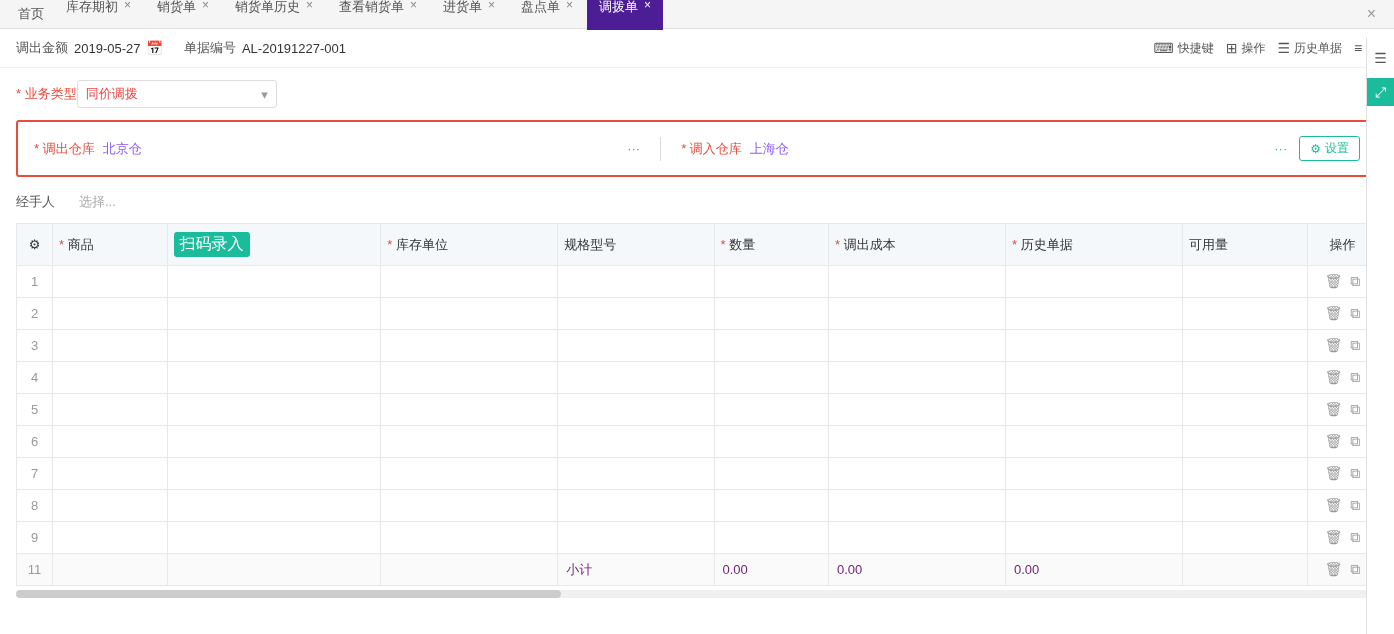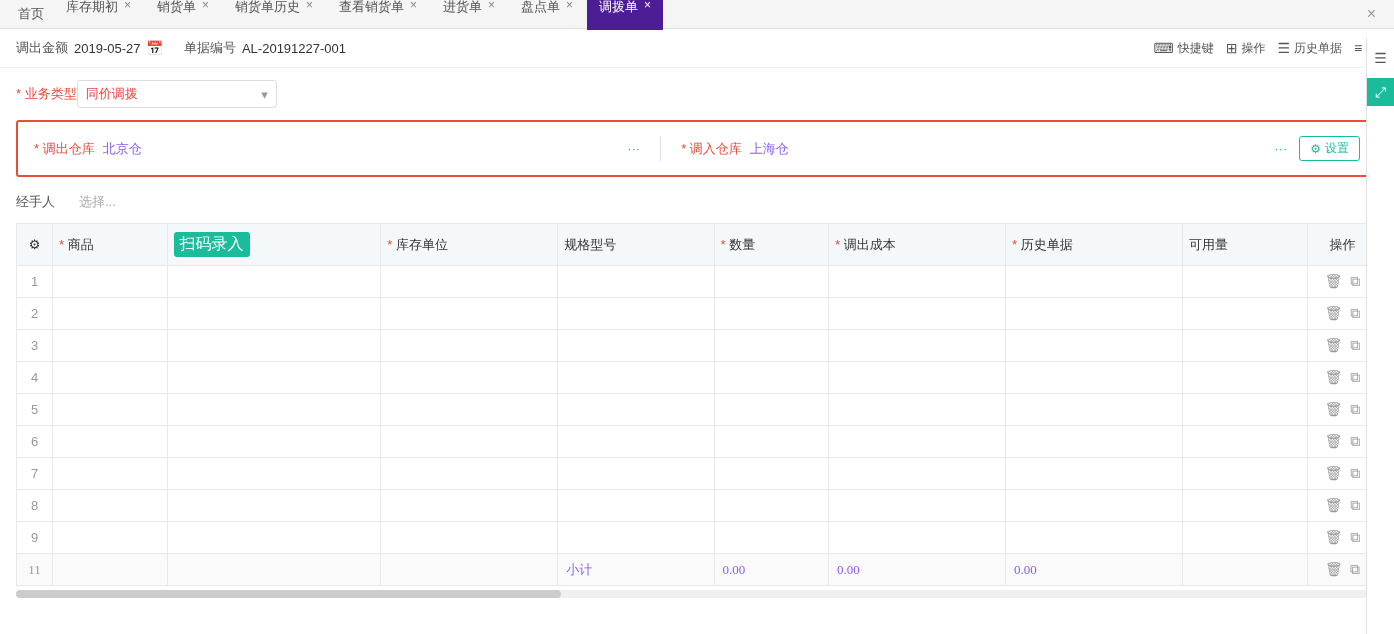--- a/index.html
+++ b/index.html
@@ -98,32 +98,32 @@
     thead tr { background: #f5f8fa; }
     thead th {
       padding: 8px 6px; text-align: left; border: 1px solid #e8e8e8;
       font-weight: normal; color: #333; white-space: nowrap;
     }
     thead th.required::before { content: '* '; color: #e74c3c; }
     tbody tr td {
       border: 1px solid #e8e8e8; padding: 6px 6px; height: 32px;
       color: #333;
     }
-    tbody tr.subtotal-row { background: #fafafa; font-family: Liberation Serif, serif; }
+    tbody tr.subtotal-row { background: #fafafa; }
     .row-num { color: #999; text-align: center; width: 30px; }
     .gear-col { width: 36px; text-align: center; }
     .scan-btn {
       background: #1abc9c; color: #fff; border: none; border-radius: 3px;
       padding: 2px 6px; font-size: 16px; cursor: pointer;
     }
     .ops-col { text-align: center; width: 70px; }
     .op-icon {
       cursor: pointer; color: #999; font-size: 14px; padding: 0 2px;
     }
-    .subtotal-val { color: #8b5cf6; text-align: left; padding-left: 8px; }
+    .subtotal-val { color: #701a75; text-align: left; padding-left: 8px; }
 
     
     .right-panel {
       position: fixed; right: 0; top: 38px; bottom: 0; width: 28px;
       display: flex; flex-direction: column; align-items: center;
       border-left: 1px solid #e0e0e0; background: #fff; z-index: 10;
     }
     .right-panel-icon {
       width: 28px; height: 28px; display: flex; align-items: center; justify-content: center;
       cursor: pointer; color: #555; font-size: 14px; margin-top: 6px;

